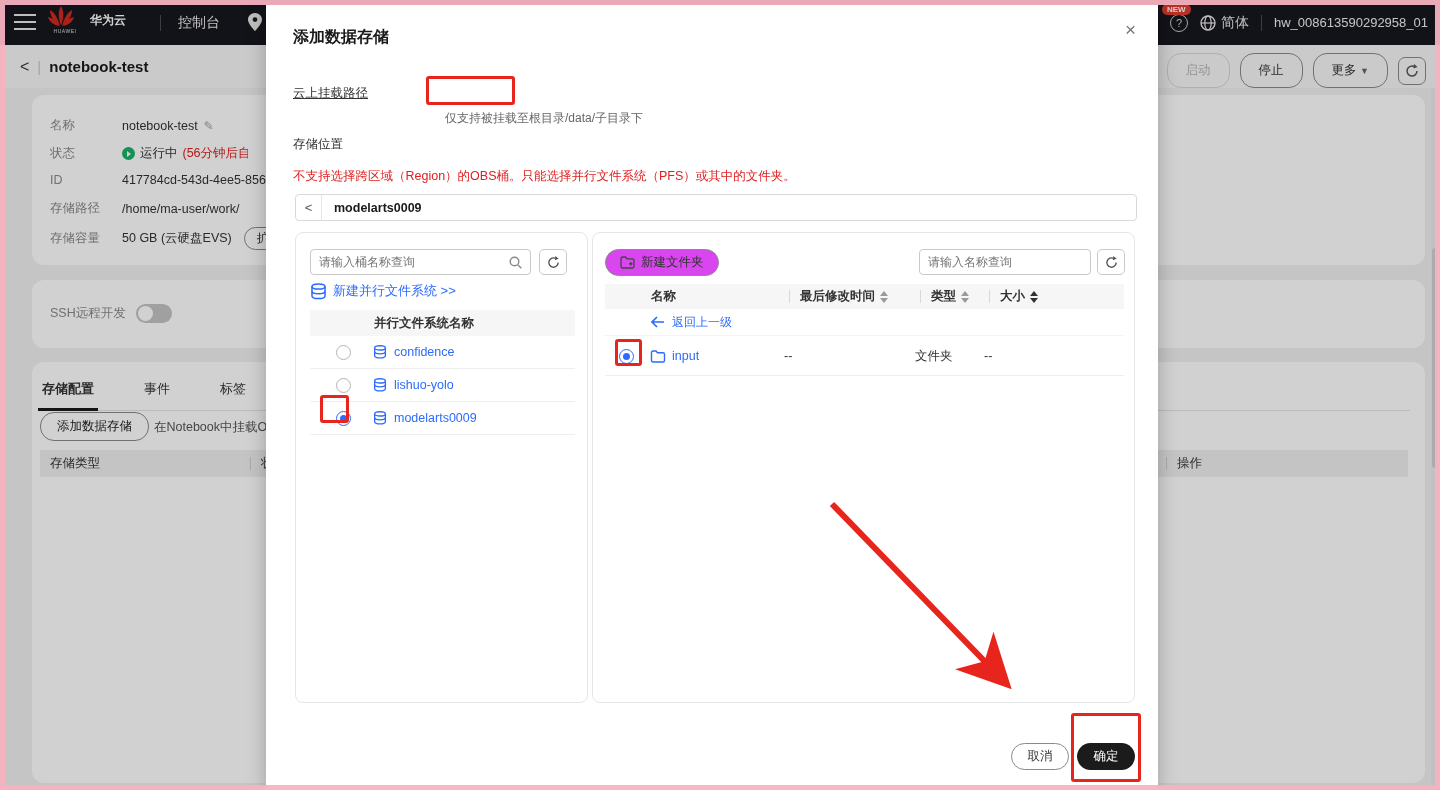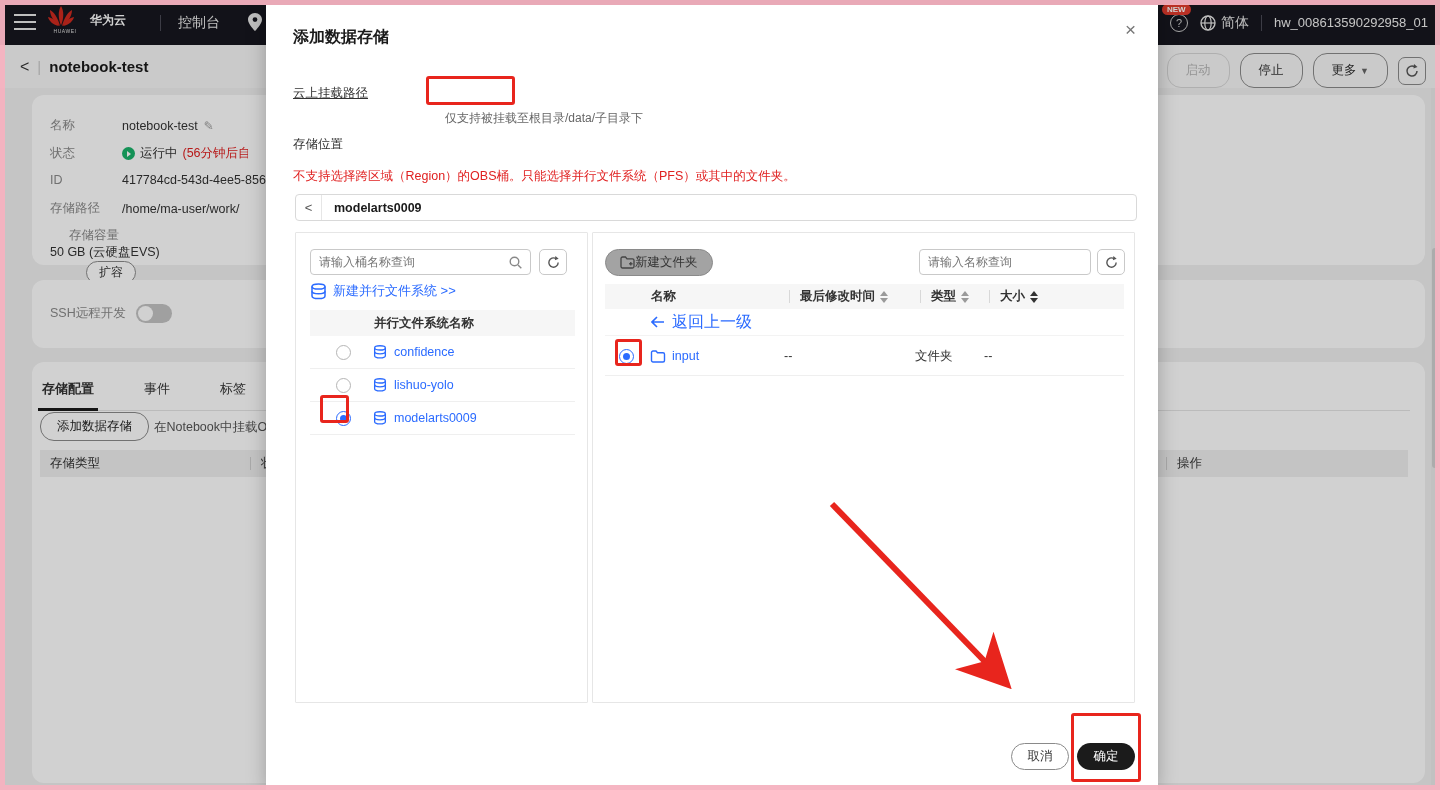--- a/index.html
+++ b/index.html
@@ -72,21 +72,21 @@
   .modal-title { position:absolute; left:27px; top:22px; font-size:16px; font-weight:bold; color:#1a1a1a; }
   .modal-close { position:absolute; right:22px; top:14px; font-size:19px; color:#777; }
   .form-label { position:absolute; font-size:12.5px; color:#333; }
   .text-input { position:absolute; border:1px solid #c9c9c9; border-radius:3px; font-size:12.5px; color:#222; padding:0 14px; height:26px; font-family:inherit; background:#fff; }
   .helper { position:absolute; font-size:12px; color:#666; }
   .warning { position:absolute; font-size:12.5px; color:#e02020; }
   .bucket-bar { position:absolute; left:29px; top:189px; width:842px; height:27px; border:1px solid #d9d9d9; border-radius:4px; display:flex; align-items:center; }
   .bucket-back { width:26px; height:100%; border-right:1px solid #e6e6e6; display:flex; align-items:center; justify-content:center; color:#555; font-size:13px; }
   .bucket-name { font-size:12.5px; font-weight:bold; color:#1a1a1a; margin-left:12px; }
 
-  .panel { position:absolute; border:1px solid #e6e6e6; border-radius:1px; background:#fff;padding-left:20px; }
+  .panel { position:absolute; border:1px solid #e6e6e6; border-radius:8px; background:#fff;padding-left:20px; }
   #panel-left { left:29px; top:227px; width:293px; height:471px; }
   #panel-right { left:326px; top:227px; width:543px; height:471px; }
   .search-box { position:absolute; height:26px; border:1px solid #c9c9c9; border-radius:4px; display:flex; align-items:center; }
   .search-box input { border:none; outline:none; flex:1; font-size:12px; color:#333; padding:0 8px; font-family:inherit; background:transparent; }
   .refresh-btn { position:absolute; width:28px; height:26px; border:1px solid #c9c9c9; border-radius:5px; background:#fff; display:flex; align-items:center; justify-content:center; }
   .blue { color:#2b6bff; }
   .pfs-link { position:absolute; left:14px; top:49px; display:flex; align-items:center; gap:6px; font-size:13px; }
   .list-head { position:absolute; background:#f6f6f6; font-size:12.5px; font-weight:bold; color:#333; display:flex; align-items:center; }
   .pfs-row { position:absolute; left:14px; width:265px; height:33px; border-bottom:1px solid #efefef; display:flex; align-items:center; }
   .radio { width:15px; height:15px; border-radius:50%; border:1.5px solid #b5b5b5; background:#fff; display:inline-flex; align-items:center; justify-content:center; }
@@ -195,21 +195,21 @@
       <span class="red-inline" style="margin-left:5px; white-space:nowrap; overflow:hidden; max-width:65px;">(56分钟后自动停止</span>
     </div>
     <div class="inforow" style="top:78px;">
       <span class="lbl">ID</span>
       <span class="val">417784cd-543d-4ee5-8567-73</span>
     </div>
     <div class="inforow" style="top:105px;">
       <span class="lbl">存储路径</span>
       <span class="val">/home/ma-user/work/</span>
     </div>
-    <div class="inforow" style="top:132px;flex-direction:column;">
+    <div class="inforow" style="top:132px;">
       <span class="lbl">存储容量</span>
       <span class="val">50 GB (云硬盘EVS)</span>
       <span class="mini-pill">扩容</span>
     </div>
   </div>
 
   <div id="card-ssh" class="card">
     <div class="inforow" style="top:24px;">
       <span class="lbl" style="width:86px;">SSH远程开发</span>
       <span class="toggle">
@@ -306,21 +306,21 @@
       <svg width="14" height="14" viewBox="0 0 17 17" style="margin-left:22px;">
           <ellipse cx="8.5" cy="3.5" rx="6.5" ry="2.6" fill="none" stroke="#2b6bff" stroke-width="1.6"></ellipse>
           <path d="M2 3.5 V13 C2 14.5 5 15.6 8.5 15.6 C12 15.6 15 14.5 15 13 V3.5" fill="none" stroke="#2b6bff" stroke-width="1.6"></path>
           <path d="M2 8.3 C2 9.7 5 10.8 8.5 10.8 C12 10.8 15 9.7 15 8.3" fill="none" stroke="#2b6bff" stroke-width="1.6"></path>
         </svg>
       <span class="nm blue">modelarts0009</span>
     </div>
   </div>
 
   <div id="panel-right" class="panel">
-    <span class="pill" style="position:absolute; left:12px; top:16px; display:inline-flex; align-items:center; padding:4px 14px; background:#a3a3a3;">
+    <span class="pill" style="position:absolute; left:12px; top:16px; display:inline-flex; align-items:center; gap:6px; padding:4px 14px; background:#d946ef;">
       <svg width="15" height="13" viewBox="0 0 15 13">
           <path d="M1 2.5 C1 1.7 1.7 1 2.5 1 H5.5 L7 2.8 H12.5 C13.3 2.8 14 3.5 14 4.3 V10.5 C14 11.3 13.3 12 12.5 12 H2.5 C1.7 12 1 11.3 1 10.5 Z" fill="none" stroke="#444" stroke-width="1.3"></path>
           <line x1="10.8" y1="6" x2="10.8" y2="9.6" stroke="#444" stroke-width="1.3"></line>
           <line x1="9" y1="7.8" x2="12.6" y2="7.8" stroke="#444" stroke-width="1.3"></line>
         </svg>
       <span>新建文件夹</span>
     </span>
     <div class="search-box" style="left:326px; top:16px; width:172px;">
       <input placeholder="请输入名称查询" style="">
       <svg width="13" height="13" viewBox="0 0 13 13" style="margin-right:8px;">
@@ -360,21 +360,21 @@
             <b class="up"></b>
             <b class="dn"></b>
           </span>
       </span>
     </div>
 
     <div class="back-row">
       <svg width="14" height="12" viewBox="0 0 14 12" style="margin-left:46px;">
           <path d="M6 1 L1 6 L6 11 M1 6 H13" fill="none" stroke="#2b6bff" stroke-width="1.6"></path>
         </svg>
-      <span class="blue" style="font-size:16px; margin-left:7px;">返回上一级</span>
+      <span class="blue" style="font-size:12px; margin-left:7px;">返回上一级</span>
     </div>
 
     <div class="file-row">
       <span class="radio sel" style="margin-left:14px;">
           <i></i>
         </span>
       <svg width="16" height="13" viewBox="0 0 15 13" style="margin-left:16px;">
           <path d="M1 2.5 C1 1.7 1.7 1 2.5 1 H5.5 L7 2.8 H12.5 C13.3 2.8 14 3.5 14 4.3 V10.5 C14 11.3 13.3 12 12.5 12 H2.5 C1.7 12 1 11.3 1 10.5 Z" fill="none" stroke="#2b6bff" stroke-width="1.4"></path>
         </svg>
       <span class="blue" style="margin-left:6px; width:112px;">input</span>

